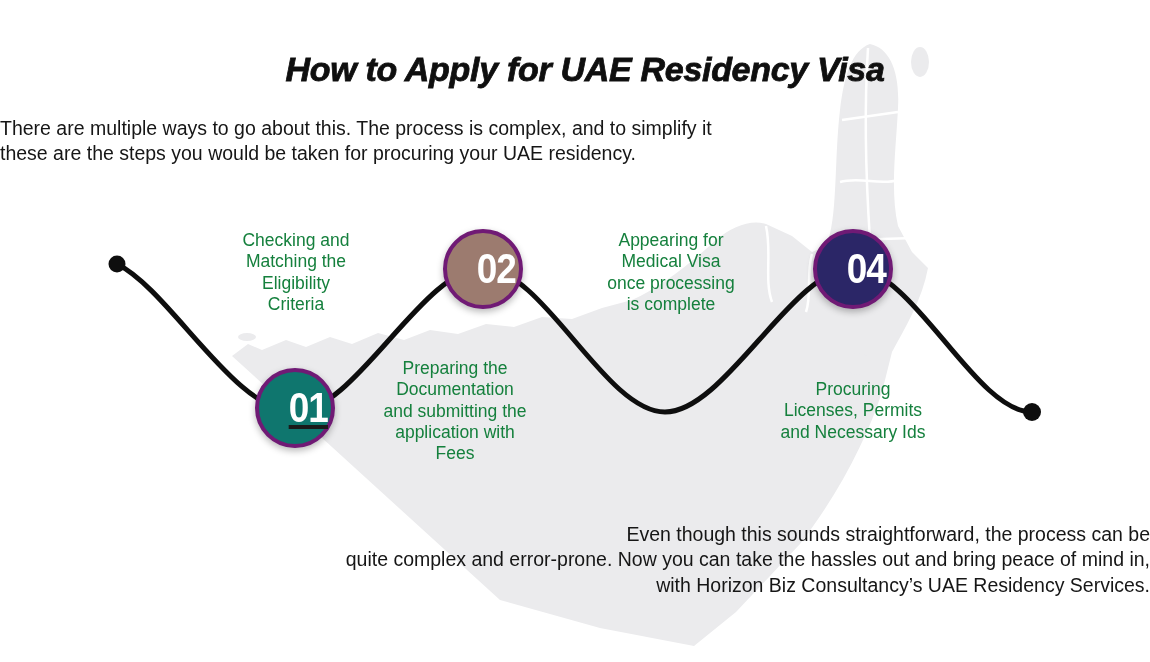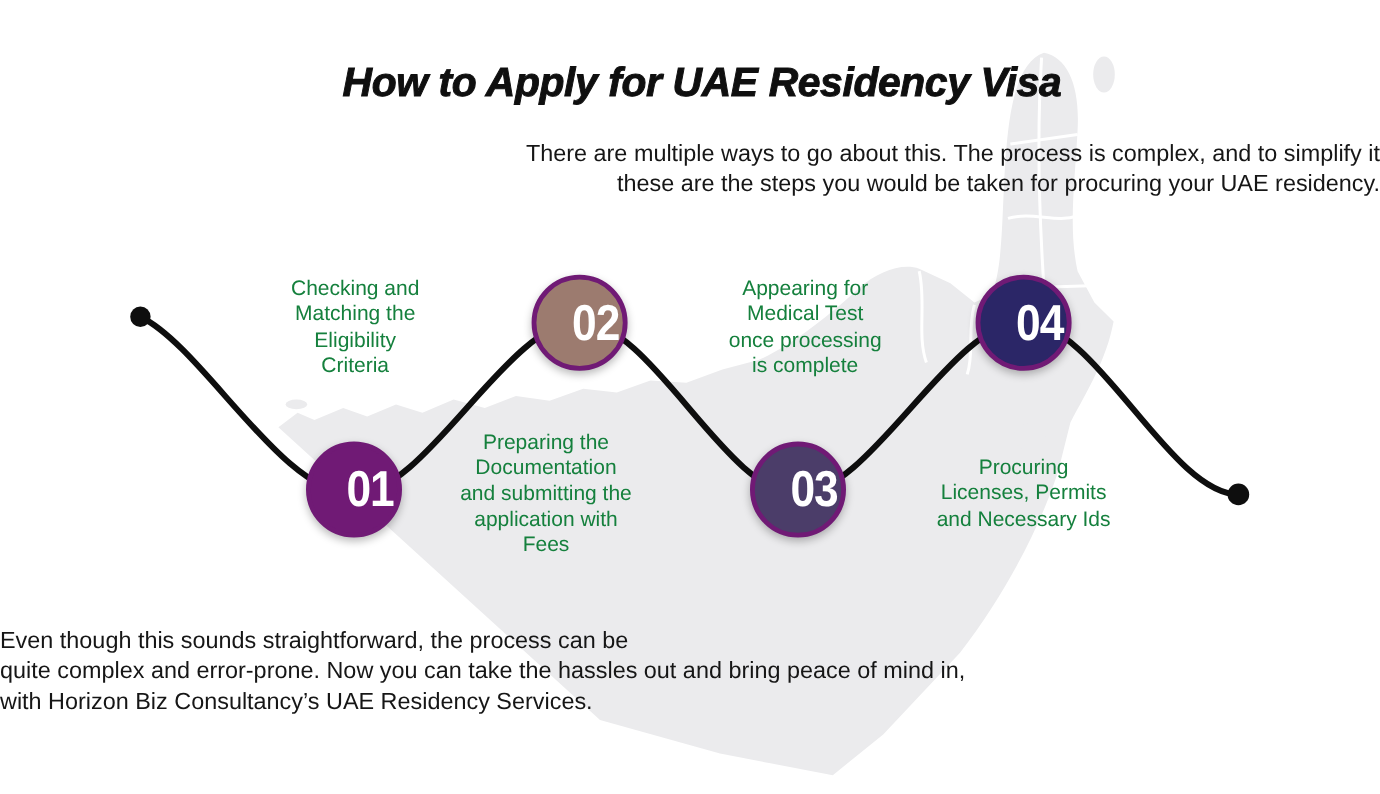--- a/index.html
+++ b/index.html
@@ -7,25 +7,25 @@
     position:relative;width:1150px;height:662px;overflow:hidden;background:#ffffff;
     font-family:"Liberation Sans", sans-serif;color:#1a1a1a;
   }
   #bg-svg{position:absolute;left:0;top:0;width:1150px;height:662px;}
   .title{
     position:absolute;left:16px;top:50px;width:1138px;text-align:center;
     font-size:34px;font-weight:700;color:#0f0f0f;letter-spacing:-0.3px;font-style:italic;
     -webkit-text-stroke:0.8px #0f0f0f;
   }
   .subtitle{
-    position:absolute;left:0;top:116px;width:1150px;text-align:right;
+    position:absolute;left:0;top:116px;width:1150px;text-align:left;
     font-size:19.5px;line-height:1.28;white-space:pre-line;color:#161616;
   }
   .footer-text{
-    position:absolute;left:0;top:522px;width:1150px;text-align:left;
+    position:absolute;left:0;top:522px;width:1150px;text-align:right;
     font-size:19.5px;line-height:1.3;white-space:pre-line;color:#161616;
   }
   .step-label{
     position:absolute;transform:translateX(-50%);width:230px;text-align:center;
     font-size:17.5px;line-height:1.22;white-space:pre-line;color:#15803d;
   }
   #label-1{left:296px;top:230px;}
   #label-2{left:455px;top:358px;}
   #label-3{left:671px;top:230px;}
   #label-4{left:853px;top:379px;}
@@ -85,35 +85,32 @@
   <div class="step-label" id="label-1">Checking and
 Matching the
 Eligibility
 Criteria</div>
   <div class="step-label" id="label-2">Preparing the
 Documentation
 and submitting the
 application with
 Fees</div>
   <div class="step-label" id="label-3">Appearing for
-Medical Test
+Medical Visa
 once processing
 is complete</div>
   <div class="step-label" id="label-4">Procuring
 Licenses, Permits
 and Necessary Ids</div>
 
-  <div class="step-circle" id="circle-1" style="background-color: #701a75;">
+  <div class="step-circle" id="circle-1" style="background-color: #0f766e; text-decoration: underline;">
     <span class="step-number">01</span>
   </div>
   <div class="step-circle" id="circle-2" style="background-color: rgb(156, 123, 111);">
     <span class="step-number">02</span>
-  </div>
-  <div class="step-circle" id="circle-3" style="background-color: rgb(75, 61, 105);">
-    <span class="step-number">03</span>
   </div>
   <div class="step-circle" id="circle-4" style="background-color: rgb(43, 38, 103);">
     <span class="step-number">04</span>
   </div>
 
   <div class="footer-text">Even though this sounds straightforward, the process can be
 quite complex and error-prone. Now you can take the hassles out and bring peace of mind in,
 with Horizon Biz Consultancy’s UAE Residency Services.</div>
 
 </div>

